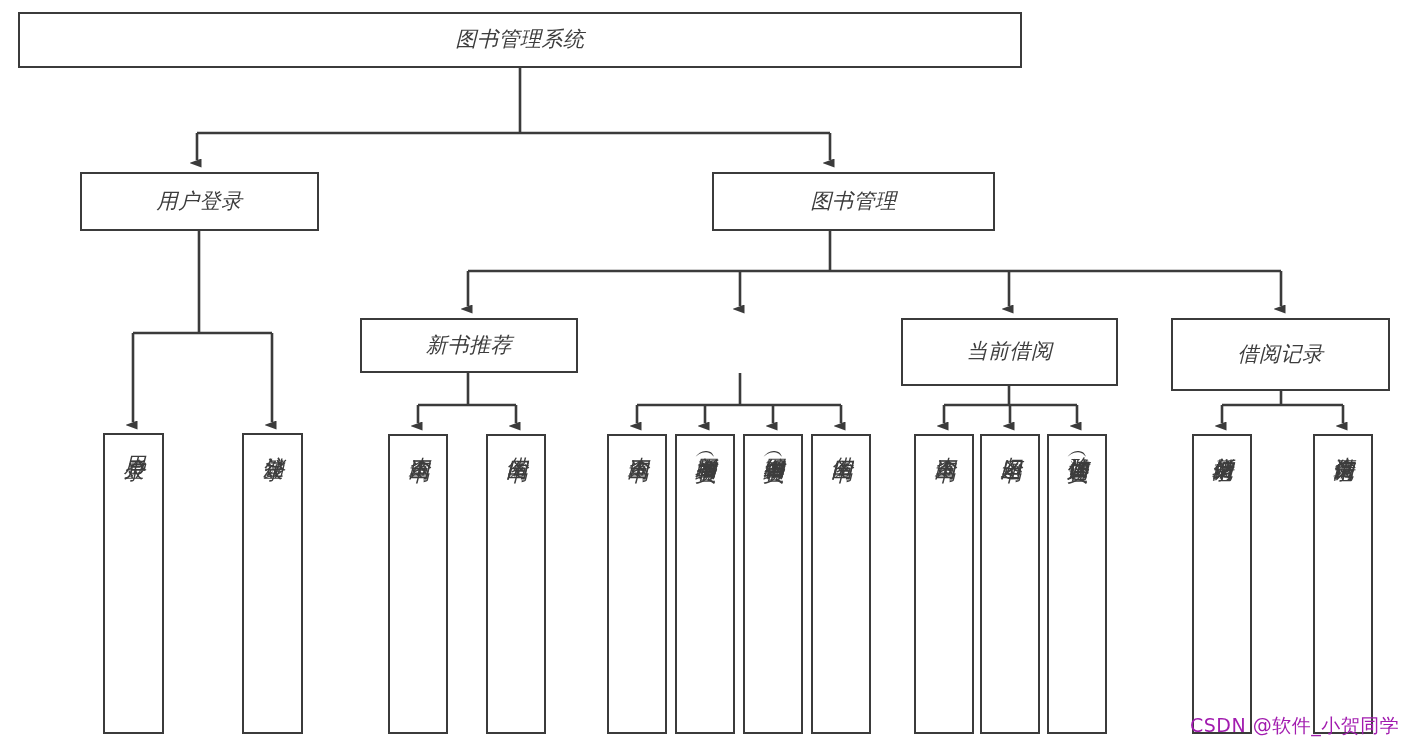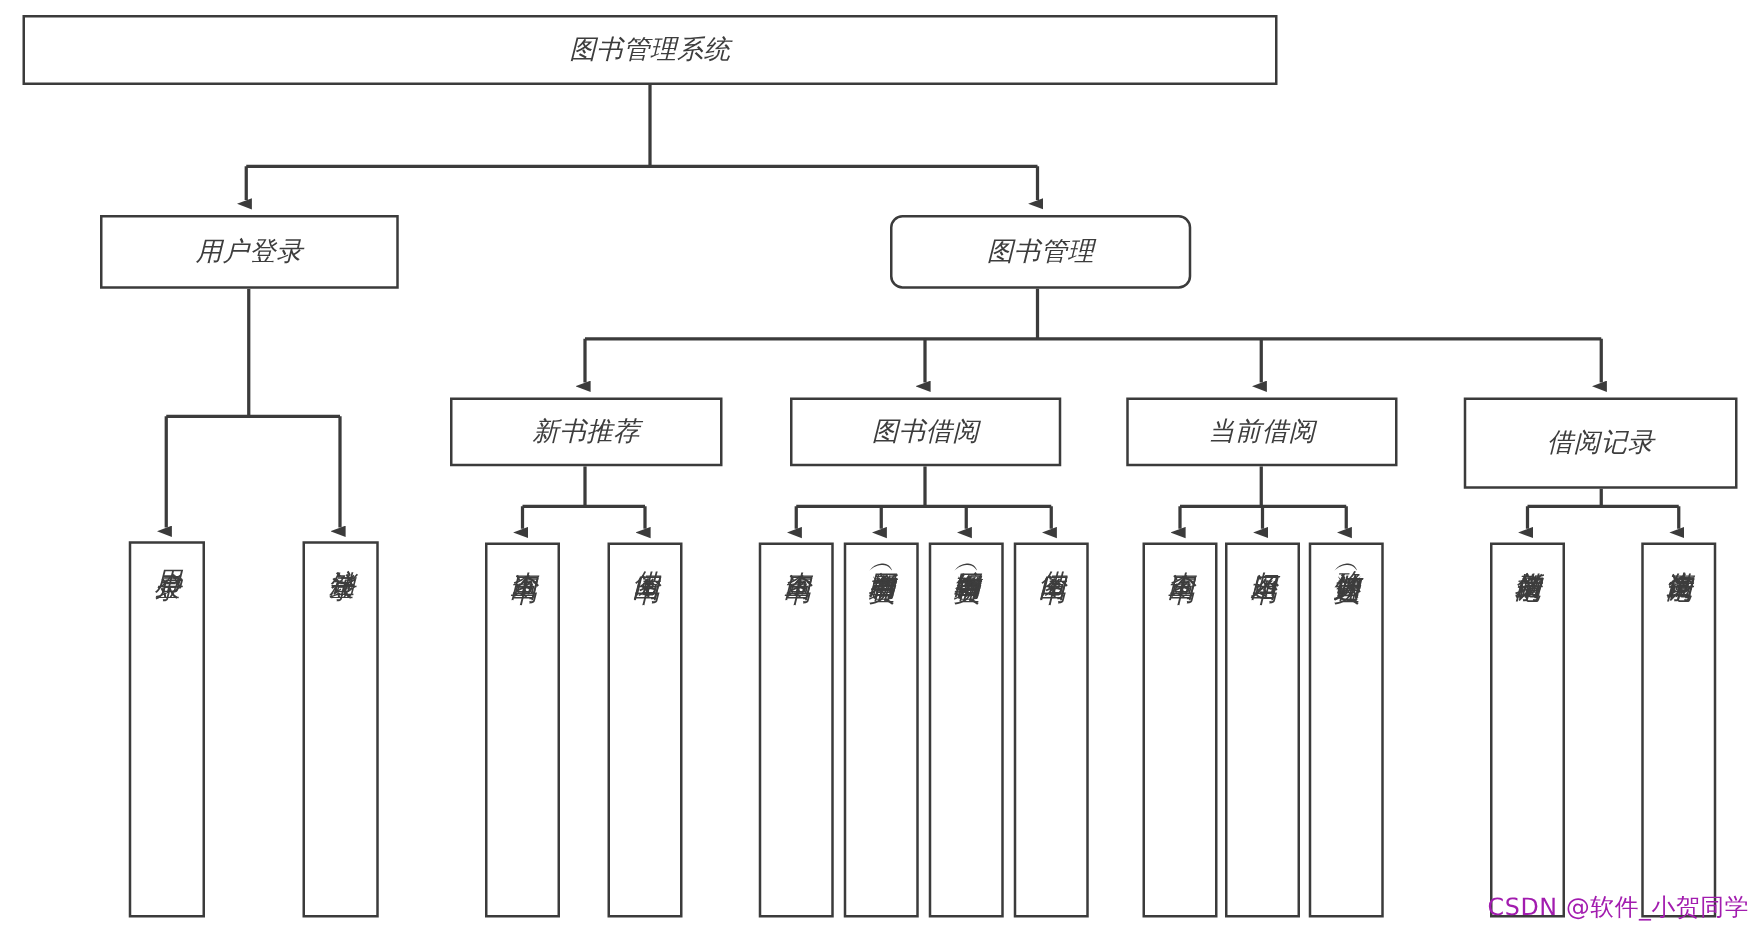--- a/index.html
+++ b/index.html
@@ -132,31 +132,28 @@
     </g>
   </svg>
 
   <div class="node" style="left:18px; top:12px; width:1004px; height:56px;">
     <span class="label">图书管理系统</span>
   </div>
 
   <div class="node" style="left:80px; top:172px; width:239px; height:59px;">
     <span class="label">用户登录</span>
   </div>
-  <div class="node" style="left:712px; top:172px; width:241px; height:59px;border-radius:10px;">
+  <div class="node" style="left:712px; top:172px; width:283px; height:59px;">
     <span class="label">图书管理</span>
   </div>
 
   <div class="node" style="left:360px; top:318px; width:218px; height:55px;">
     <span class="label">新书推荐</span>
   </div>
-  <div class="node" style="left:632px; top:318px; width:217px; height:55px;">
-    <span class="label">图书借阅</span>
-  </div>
-  <div class="node" style="left:901px; top:318px; width:217px; height:55px;">
+  <div class="node" style="left:901px; top:318px; width:217px; height:68px;">
     <span class="label">当前借阅</span>
   </div>
   <div class="node" style="left:1171px; top:318px; width:219px; height:73px;">
     <span class="label">借阅记录</span>
   </div>
 
   <div class="node leaf" style="left:103px; top:433px; width:61px; height:301px;">
     <span class="label">用户登录</span>
   </div>
   <div class="node leaf" style="left:242px; top:433px; width:61px; height:301px;">

